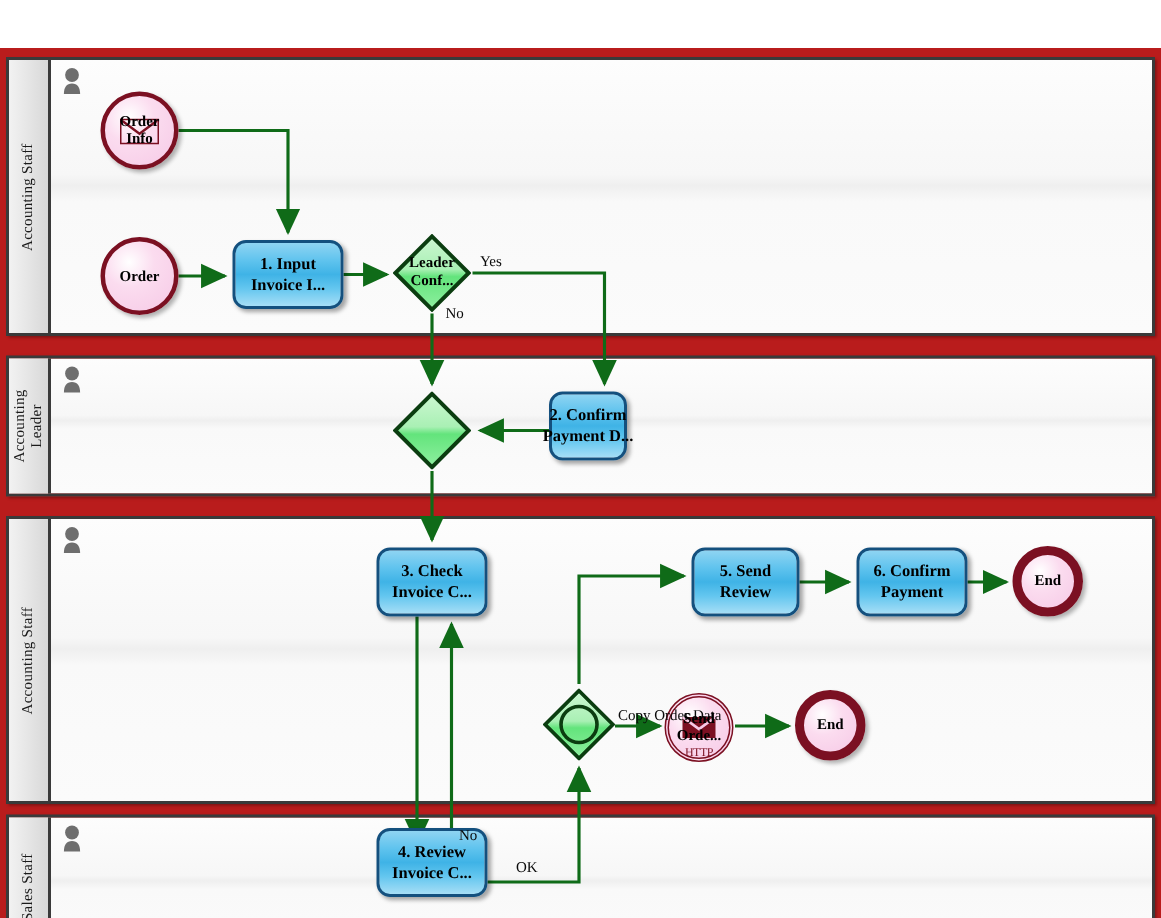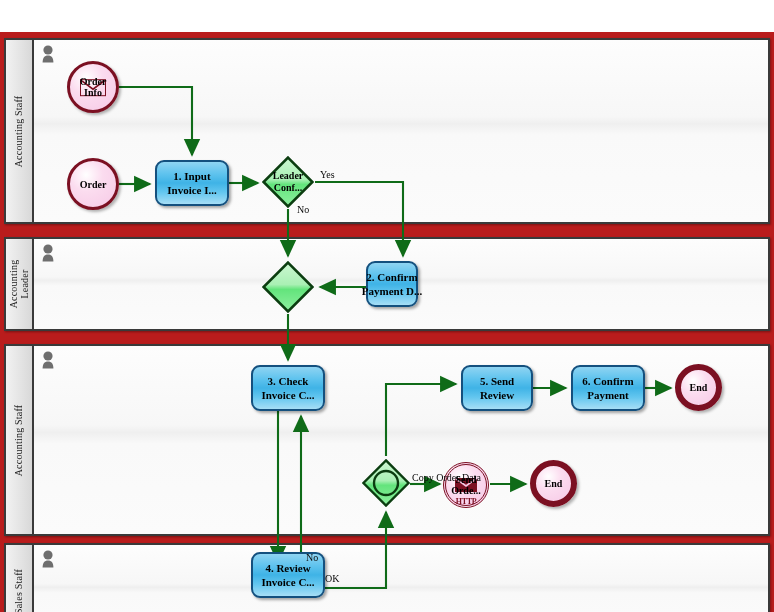--- a/index.html
+++ b/index.html
@@ -102,21 +102,21 @@
   .event-throw {
     border: 3px double #7b1022;
     background: radial-gradient(circle at 35% 30%, #ffffff 0%, #fbdcef 40%, #f6c9e6 100%);
     position: relative;
   }
   .http-tag {
     position: absolute;
     left: 0; right: 0; bottom: -1px;
     text-align: center;
     font-size: 8px;
-    font-weight: bold;
+    font-weight: normal;
     color: #7b1022;
     letter-spacing: -0.3px;
   }
   .gw-shape {
     position: absolute; left: 0; top: 0; width: 100%; height: 100%;
   }
   .gw-label {
     position: absolute;
     left: 50%; top: 50%;
     transform: translate(-50%,-50%);
@@ -352,16 +352,16 @@
           <div class="ln">Invoice C...</div>
         </div>
       </div>
     </div>
 
   <div id="edge-label-layer">
       <div class="edge-label" style="left: 320px; top: 137px;">Yes</div>
       <div class="edge-label" style="left: 297px; top: 172px;">No</div>
       <div class="edge-label" style="left: 412px; top: 440px;">Copy Order Data</div>
       <div class="edge-label" style="left: 306px; top: 520px;">No</div>
-      <div class="edge-label" style="left: 325px; top: 541px;">OK</div>
+      <div class="edge-label" style="left: 344px; top: 541px;">OK</div>
     </div>
 
 </div>
 
 </body></html>

